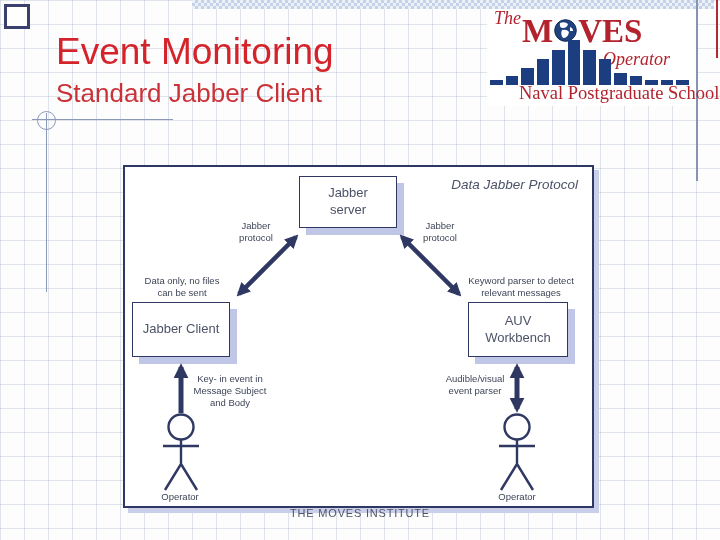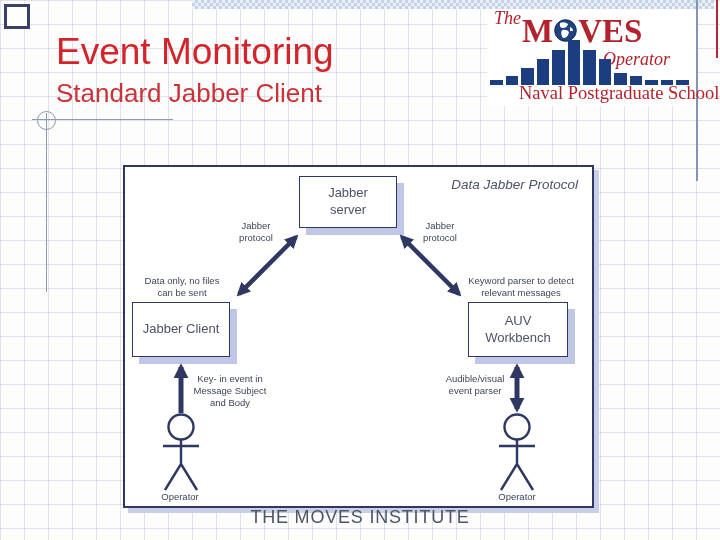--- a/index.html
+++ b/index.html
@@ -16,21 +16,21 @@
   .top-band{position:absolute;left:192px;top:0;width:522px;height:9px;
     background:repeating-conic-gradient(#c3d2e8 0% 25%, #ecf1f8 0% 50%);background-size:6px 6px;}
   .right-vline{position:absolute;left:696px;top:0;width:2px;height:181px;background:#8495b4;}
   .red-edge{position:absolute;left:716px;top:0;width:2px;height:58px;background:#b02a35;}
   .compass-h{position:absolute;left:32px;top:119px;width:141px;height:1px;background:#8a9ab8;}
   .compass-v{position:absolute;left:46px;top:113px;width:1px;height:179px;background:#8a9ab8;}
   .compass-c{position:absolute;left:37px;top:111px;width:17px;height:17px;border:1px solid #8a9ab8;border-radius:50%;}
   
   .title{position:absolute;left:56px;top:31px;font-size:37px;font-weight:normal;color:#d4232a;letter-spacing:0;}
   .subtitle{position:absolute;left:56px;top:78px;font-size:26px;color:#ca3238;}
-  .footer{position:absolute;left:0;right:0;top:507px;text-align:center;font-size:18px;letter-spacing:.8px;color:#4e5566;}
+  .footer{position:absolute;left:0;right:0;top:507px;text-align:center;font-size:11px;letter-spacing:.8px;color:#4e5566;}
   
   .logo{position:absolute;left:487px;top:9px;width:209px;height:97px;background:#fff;font-family:"Liberation Serif",serif;color:#b3232e;}
   .logo-row{position:absolute;left:7px;top:4px;display:flex;align-items:flex-start;white-space:nowrap;}
   .logo-the{font-style:italic;font-size:18px;transform:translateY(-5px);margin-right:1px;}
   .logo-big{font-size:33px;font-weight:bold;letter-spacing:0;}
   .logo-globe{align-self:center;margin:2px 1px 0 1px;}
   .logo-inst{position:absolute;right:26px;top:40px;font-style:italic;font-size:18px;}
   .logo-bars{position:absolute;left:3px;top:31px;width:203px;height:45px;display:flex;align-items:flex-end;gap:3px;}
   .lbar{width:12.5px;background:#1c3d80;}
   .logo-school{position:absolute;left:0;right:0;top:74px;text-align:center;font-size:18.5px;white-space:nowrap;margin-left:32px;}

